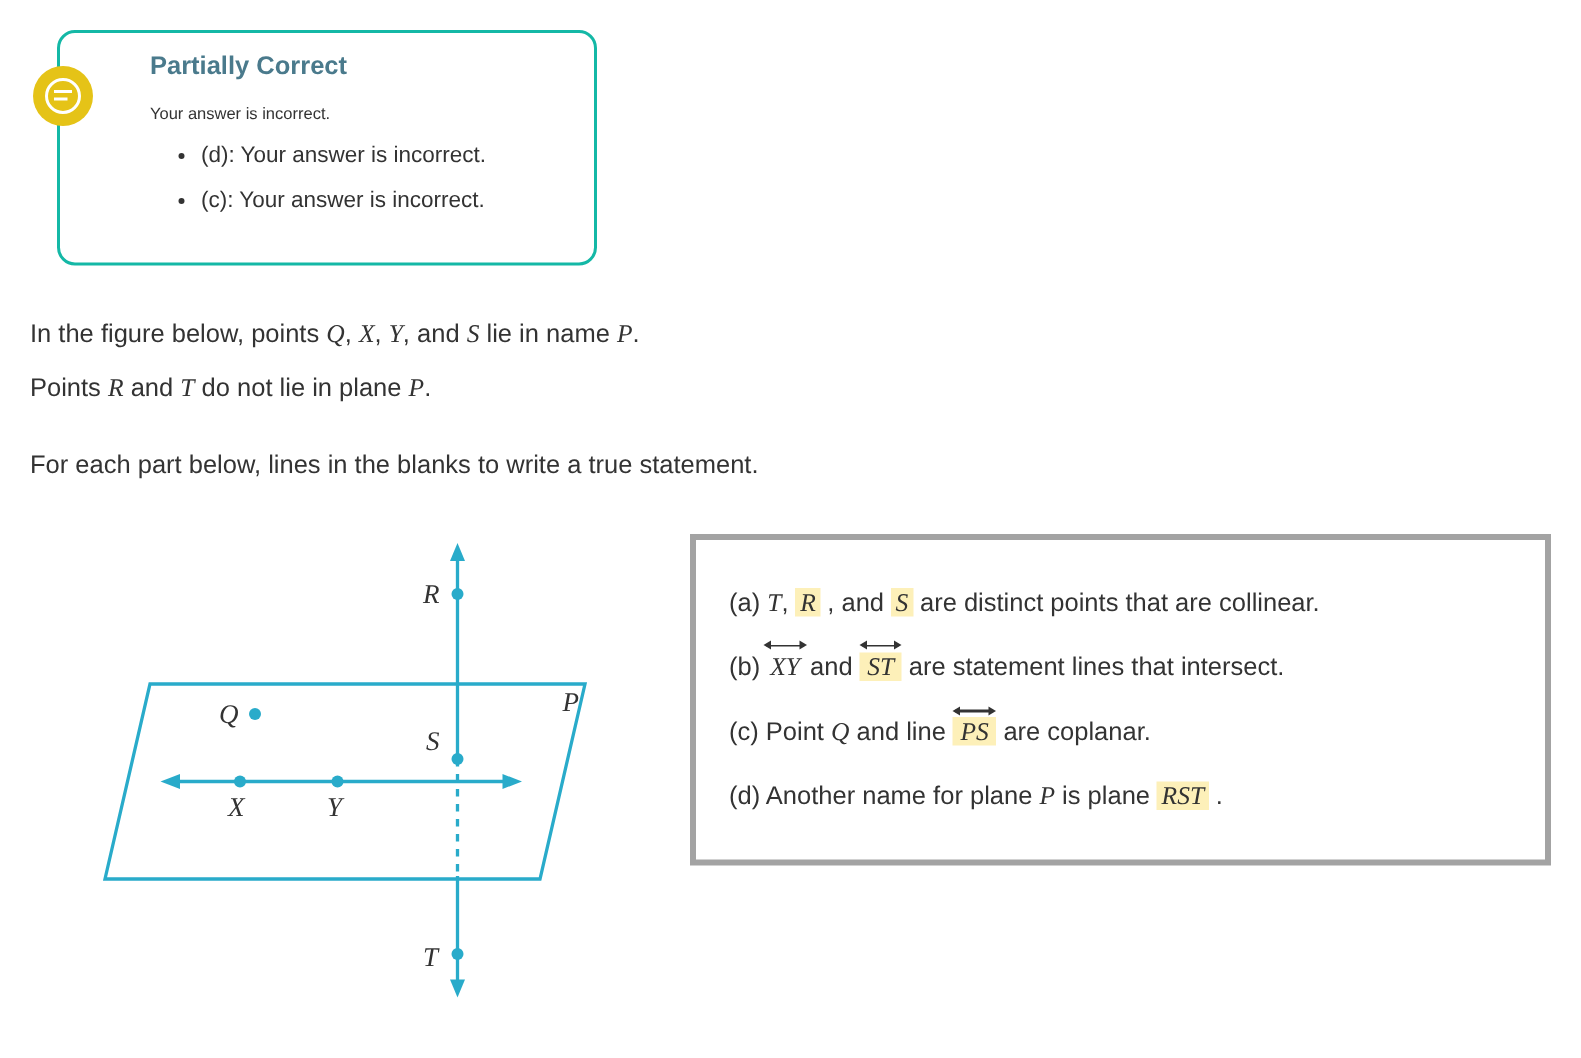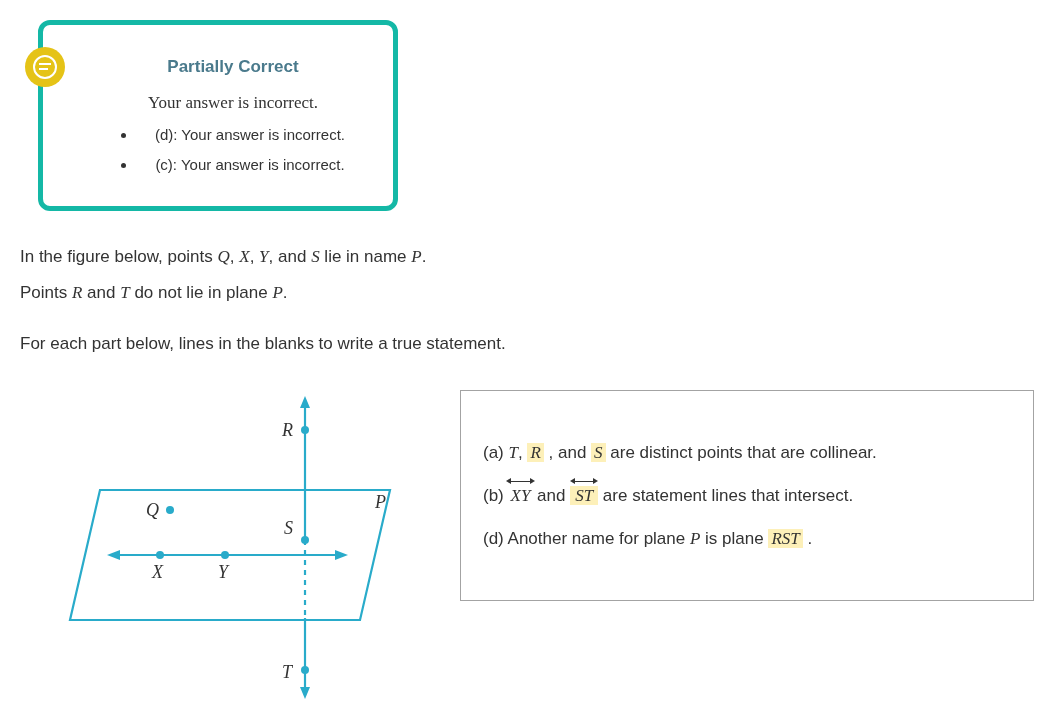--- a/index.html
+++ b/index.html
@@ -7,27 +7,26 @@
     margin: 0;
     padding: 20px;
     font-family: -apple-system, BlinkMacSystemFont, "Segoe UI", Helvetica, Arial, sans-serif;
     font-size: 16px;
     color: #333;
     background: #fff;
     width: 1054px;
   }
   .feedback-box {
     position: relative;
-    border: 5px solid #14b8a6;
+    border: 2px solid #14b8a6;
     border-radius: 12px;
-    padding: 32px 30px 20px 60px;
+    padding: 12px 30px 20px 60px;
     margin-left: 18px;
     width: 360px;
     margin-bottom: 30px;
-    text-align: center;
   }
   .badge {
     position: absolute;
     left: -18px;
     top: 22px;
     width: 40px;
     height: 40px;
     border-radius: 50%;
     background: #e5c317;
     display: flex;
@@ -52,37 +51,37 @@
     position: absolute;
     left: 4px; right: 7px; top: 11px;
     height: 2px; background: #fff;
   }
   .fb-title {
     color: #4a7a8c;
     font-weight: 600;
     font-size: 17px;
     margin: 0 0 16px 0;
   }
-  .fb-text { font-size: 17px; margin: 0 0 6px 0; font-family: Liberation Serif, serif; }
+  .fb-text { font-size: 11px; margin: 0 0 6px 0; }
   .fb-list { margin: 0; padding-left: 34px; font-size: 15px; }
   .fb-list li { margin: 13px 0; }
   
   .prompt { font-size: 17px; line-height: 1.9; margin: 10px 0; }
   .mi { font-family: Georgia, 'Times New Roman', serif; font-style: italic; }
   
   .content-row {
     display: flex;
     gap: 40px;
     align-items: flex-start;
     margin-top: 30px;
   }
   .figure-wrap { flex: 0 0 380px; padding-left: 40px; }
   .answers-box {
-    border: 1px solid #a3a3a3;
-    padding: 32px 22px;
+    border: 4px solid #a3a3a3;
+    padding: 12px 22px;
     font-size: 17px;
     line-height: 1.6;
     flex: 1;
   }
   .answers-box .row { margin: 16px 0; }
   .hl {
     background: #fdf0b9;
     padding: 0 3px;
   }
   .overline-arrow {
@@ -174,17 +173,20 @@
   </div>
 
   <div class="answers-box">
     <div class="row">
       <span>(a)  </span><span class="mi">T</span><span>, </span><span class="hl mi">R</span><span> , and </span><span class="hl mi">S</span><span> are distinct points that are collinear.</span>
     </div>
     <div class="row">
       <span>(b)  </span><span class="overline-arrow mi"><span class="la"></span><span>XY</span></span><span>  and  </span><span class="hl"><span class="overline-arrow mi"><span class="la"></span><span>ST</span></span></span><span>  are statement lines that intersect.</span>
     </div>
     <div class="row">
+      <span>(c)  Point </span><span class="mi">Q</span><span> and line  </span><span class="hl"><span class="overline-arrow mi"><span class="la"></span><span>PS</span></span></span><span>  are coplanar.</span>
+    </div>
+    <div class="row">
       <span>(d)  Another name for plane </span><span class="mi">P</span><span> is plane  </span><span class="hl mi">RST</span><span> .</span>
     </div>
   </div>
 
 </div>
 
 </body></html>

